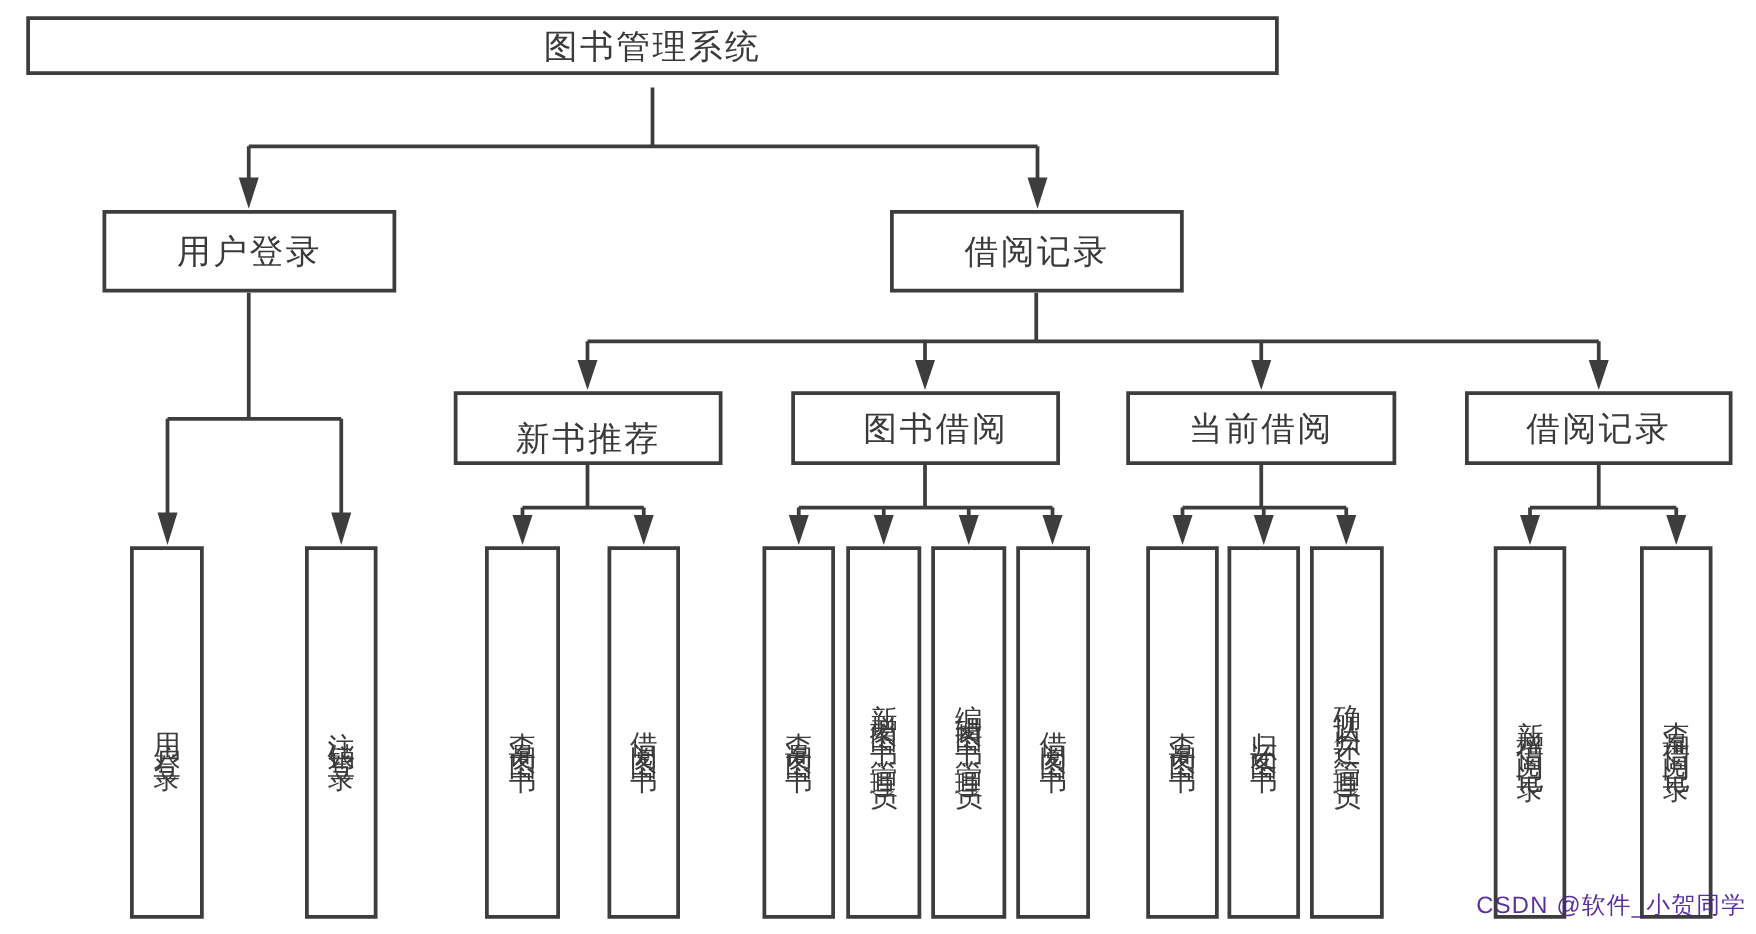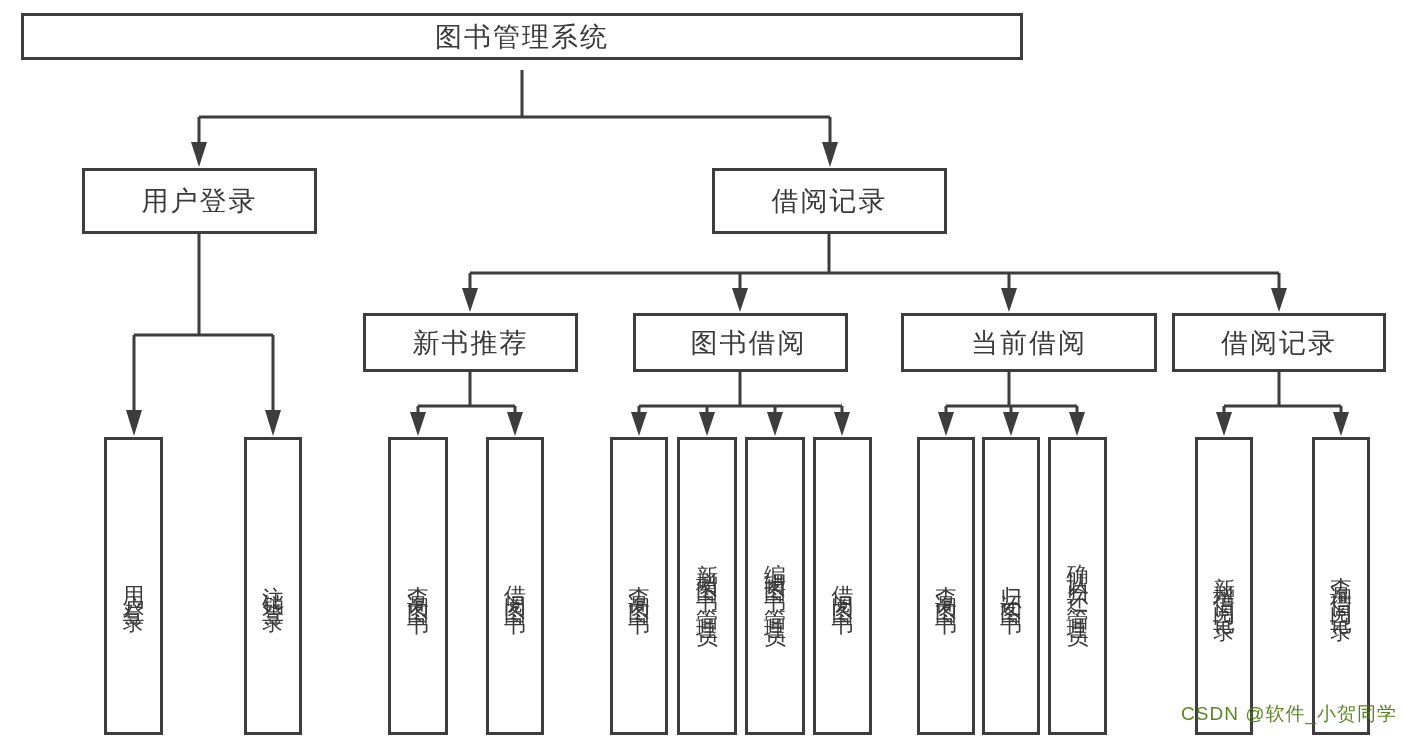--- a/index.html
+++ b/index.html
@@ -48,24 +48,24 @@
     justify-content: center;
     font-size: 22px;
     letter-spacing: 9px;
     color: #3a3a3a;
     z-index: 2;
   }
   .leaf span, .hbox span { display: block; }
   .watermark {
     position: absolute;
     right: 8px;
-    bottom: 20px;
+    bottom: 10px;
     font-size: 19px;
     letter-spacing: 1px;
-    color: #4d7c0f;
+    color: #4c1d95;
     opacity: 0.92;
     z-index: 3;
     white-space: nowrap;
   }
 </style>
 </head>
 <body>
 
 <div class="canvas">
 
@@ -109,27 +109,27 @@
     <span>图书管理系统</span>
   </div>
 
   <div class="hbox" style="left:82px; top:168px; width:235px; height:66px;">
     <span>用户登录</span>
   </div>
   <div class="hbox" style="left:712px; top:168px; width:235px; height:66px;">
     <span>借阅记录</span>
   </div>
 
-  <div class="hbox" style="left:363px; top:313px; width:215px; height:59px;">
+  <div class="hbox" style="left:363px; top:313px; width:215px; height:59px;align-items:flex-end;">
     <span>新书推荐</span>
   </div>
   <div class="hbox" style="left:633px; top:313px; width:215px; height:59px;padding-left:16px;">
     <span>图书借阅</span>
   </div>
-  <div class="hbox" style="left:901px; top:313px; width:256px; height:59px;">
+  <div class="hbox" style="left:901px; top:313px; width:216px; height:59px;">
     <span>当前借阅</span>
   </div>
   <div class="hbox" style="left:1172px; top:313px; width:214px; height:59px;">
     <span>借阅记录</span>
   </div>
 
   <div class="leaf" style="left:104px; width:59px;">
     <span>用户登录</span>
   </div>
   <div class="leaf" style="left:244px; width:58px;">

